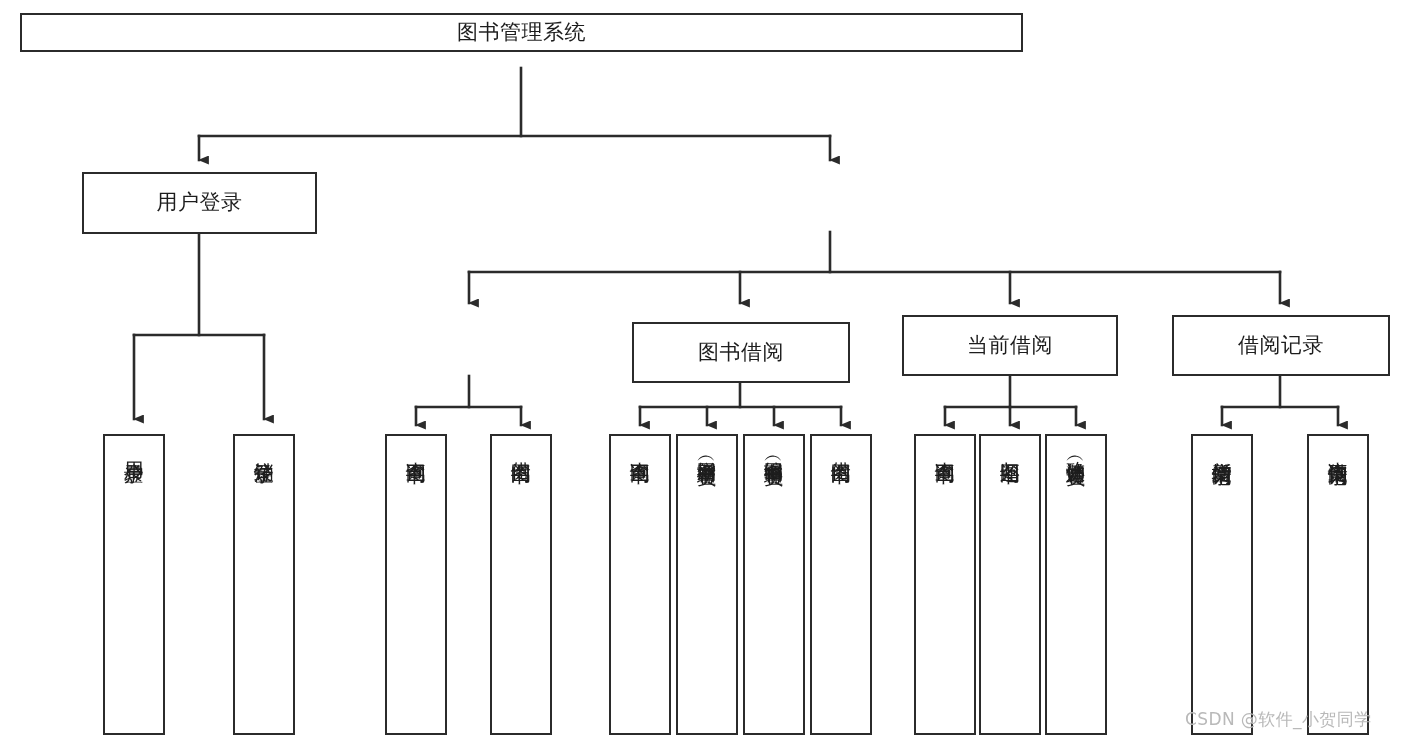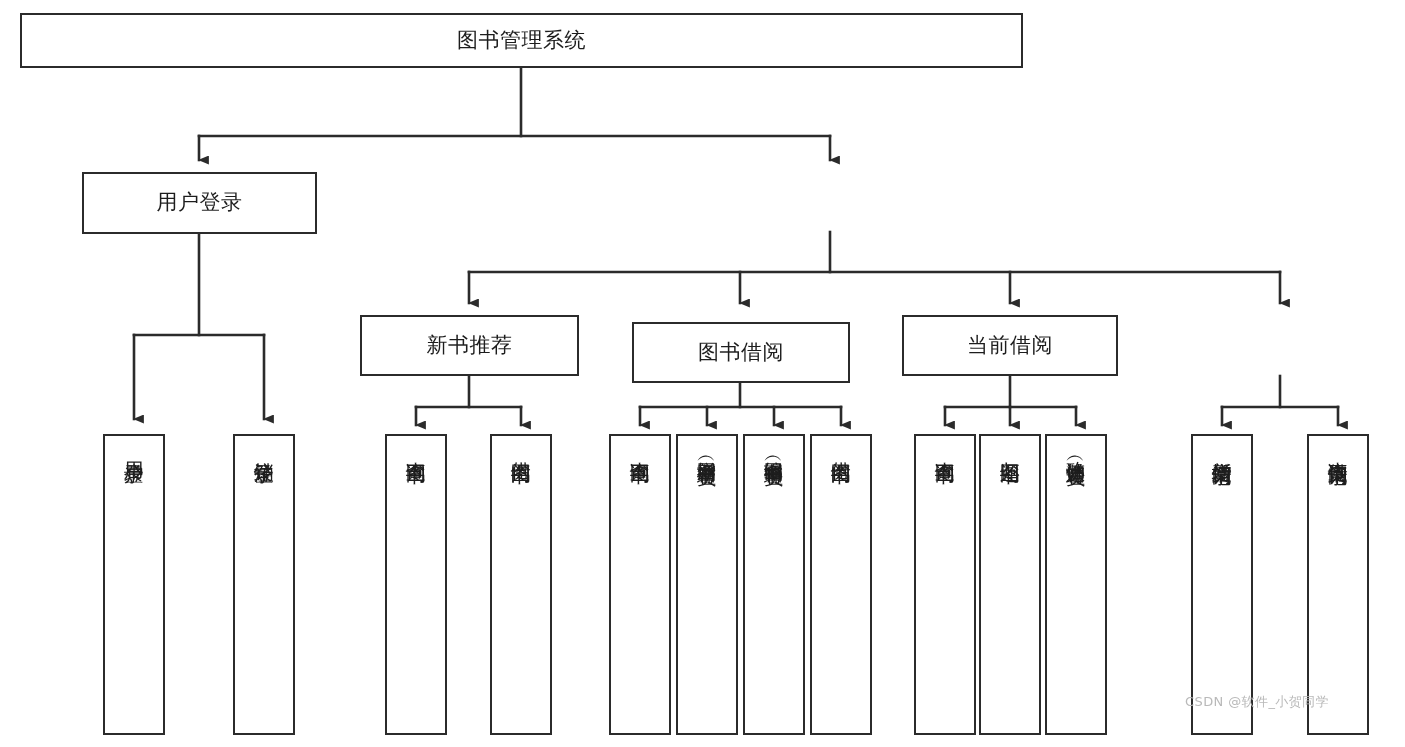--- a/index.html
+++ b/index.html
@@ -59,22 +59,22 @@
     letter-spacing: 1px;
     white-space: nowrap;
     display: block;
   }
   .node.leaf.tall-text .label {
     font-size: 19px;
   }
   .watermark {
     position: absolute;
     left: 1185px;
-    top: 693px;
-    font-size: 13px;
+    top: 708px;
+    font-size: 17px;
     color: #b9b9b9;
     white-space: nowrap;
     letter-spacing: 0.4px;
   }
 </style>
 </head>
 <body>
 
 <div id="canvas">
 
@@ -121,36 +121,36 @@
       <path d="M 1010 407 L 1010 425" marker-end="url(#arrow)"></path>
       <path d="M 1076 407 L 1076 425" marker-end="url(#arrow)"></path>
 
       <path d="M 1280 376 L 1280 407"></path>
       <path d="M 1222 407 L 1338 407"></path>
       <path d="M 1222 407 L 1222 425" marker-end="url(#arrow)"></path>
       <path d="M 1338 407 L 1338 425" marker-end="url(#arrow)"></path>
     </g>
   </svg>
 
-  <div class="node level0" style="left:20px; top:13px; width:1003px; height:55px;">
+  <div class="node level0" style="left:20px; top:13px; width:1003px; height:39px;">
     <span class="label">图书管理系统</span>
   </div>
 
   <div class="node level1" style="left:82px; top:172px; width:235px; height:62px;">
     <span class="label">用户登录</span>
   </div>
 
-  <div class="node level2" style="left:360px; top:315px; width:219px; height:61px;">
-    <span class="label">新书推荐</span>
-  </div>
   <div class="node level2" style="left:632px; top:315px; width:218px; height:61px;margin-top:7px;">
     <span class="label">图书借阅</span>
   </div>
   <div class="node level2" style="left:902px; top:315px; width:216px; height:61px;text-align:right;">
     <span class="label">当前借阅</span>
+  </div>
+  <div class="node level2" style="left:1172px; top:315px; width:218px; height:61px;">
+    <span class="label">借阅记录</span>
   </div>
 
   <div class="node leaf" style="left:103px; top:434px; width:62px; height:301px;">
     <span class="label">用户登录</span>
   </div>
   <div class="node leaf" style="left:233px; top:434px; width:62px; height:301px;">
     <span class="label">注销登录</span>
   </div>
 
   <div class="node leaf" style="left:385px; top:434px; width:62px; height:301px;">

